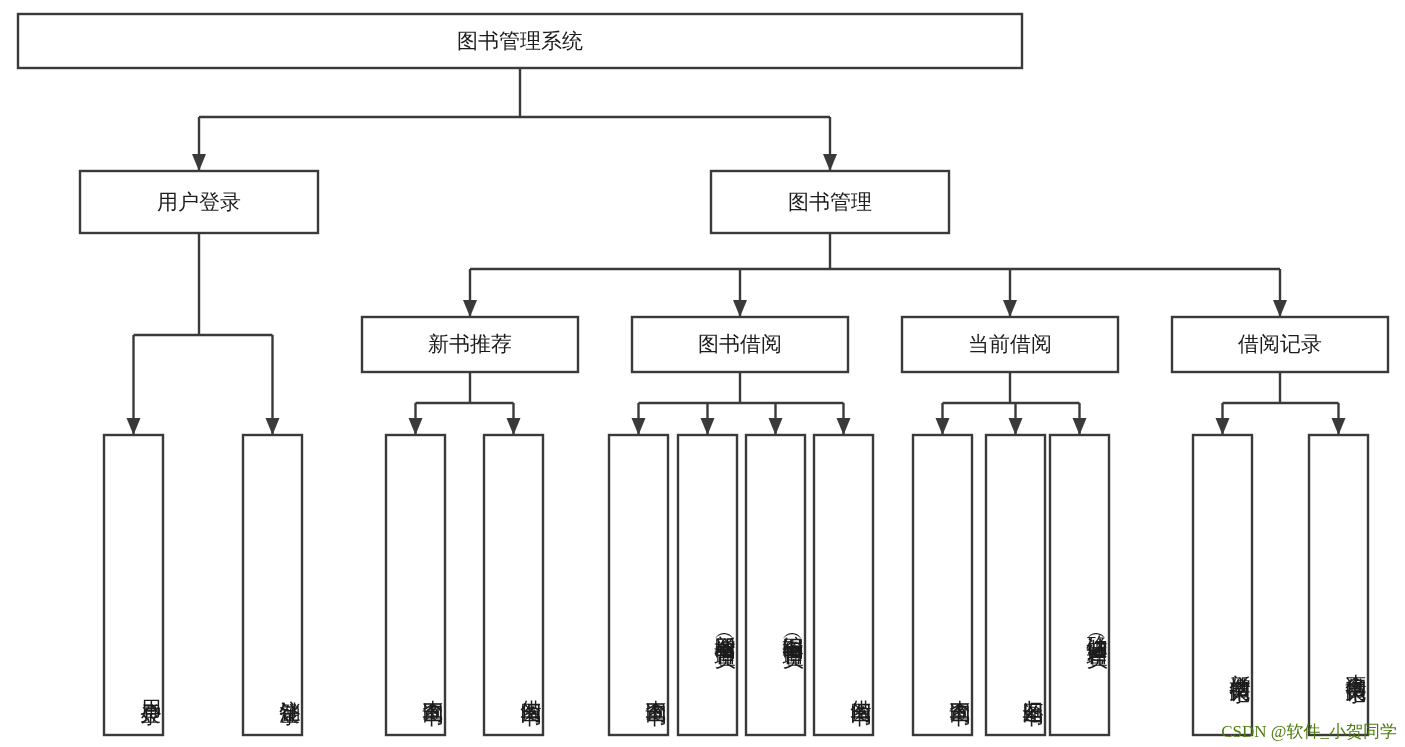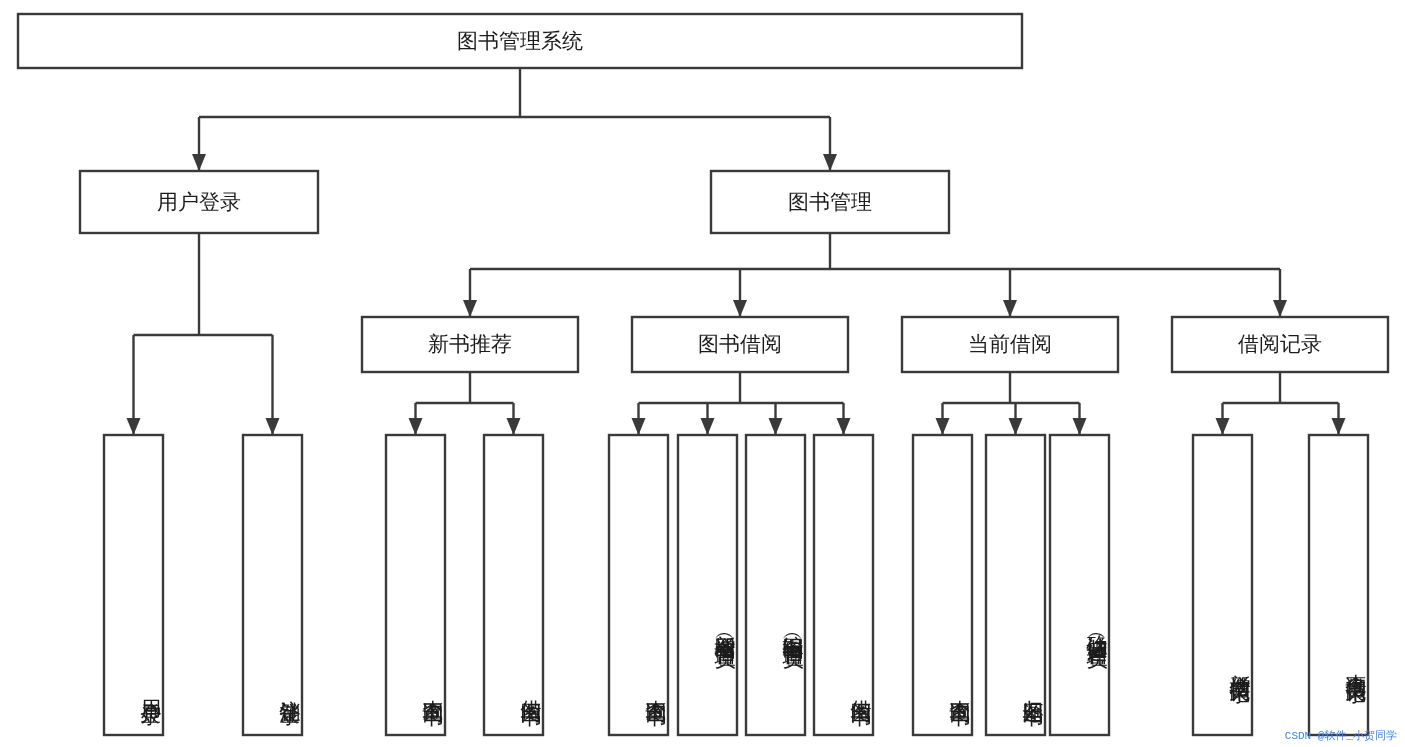--- a/index.html
+++ b/index.html
@@ -62,23 +62,23 @@
     display: flex;
     align-items: flex-start;
     justify-content: center;
     white-space: nowrap;
     pointer-events: none;
   }
   .watermark {
     position: absolute;
     right: 8px;
     bottom: 4px;
-    font-family: Liberation Mono, monospace;
-    font-size: 11px;
-    color: #3b82f6;
+    font-family: Liberation Serif, serif;
+    font-size: 17px;
+    color: #4d7c0f;
     white-space: nowrap;
   }
 </style>
 </head>
 <body>
 
 <div id="diagram-root">
   <svg class="tree-canvas" id="tree-canvas" viewBox="0 0 1405 747">
       <line x1="520" y1="68" x2="520" y2="117" class="connector"></line>
       <line x1="199" y1="117" x2="830" y2="117" class="connector"></line>

